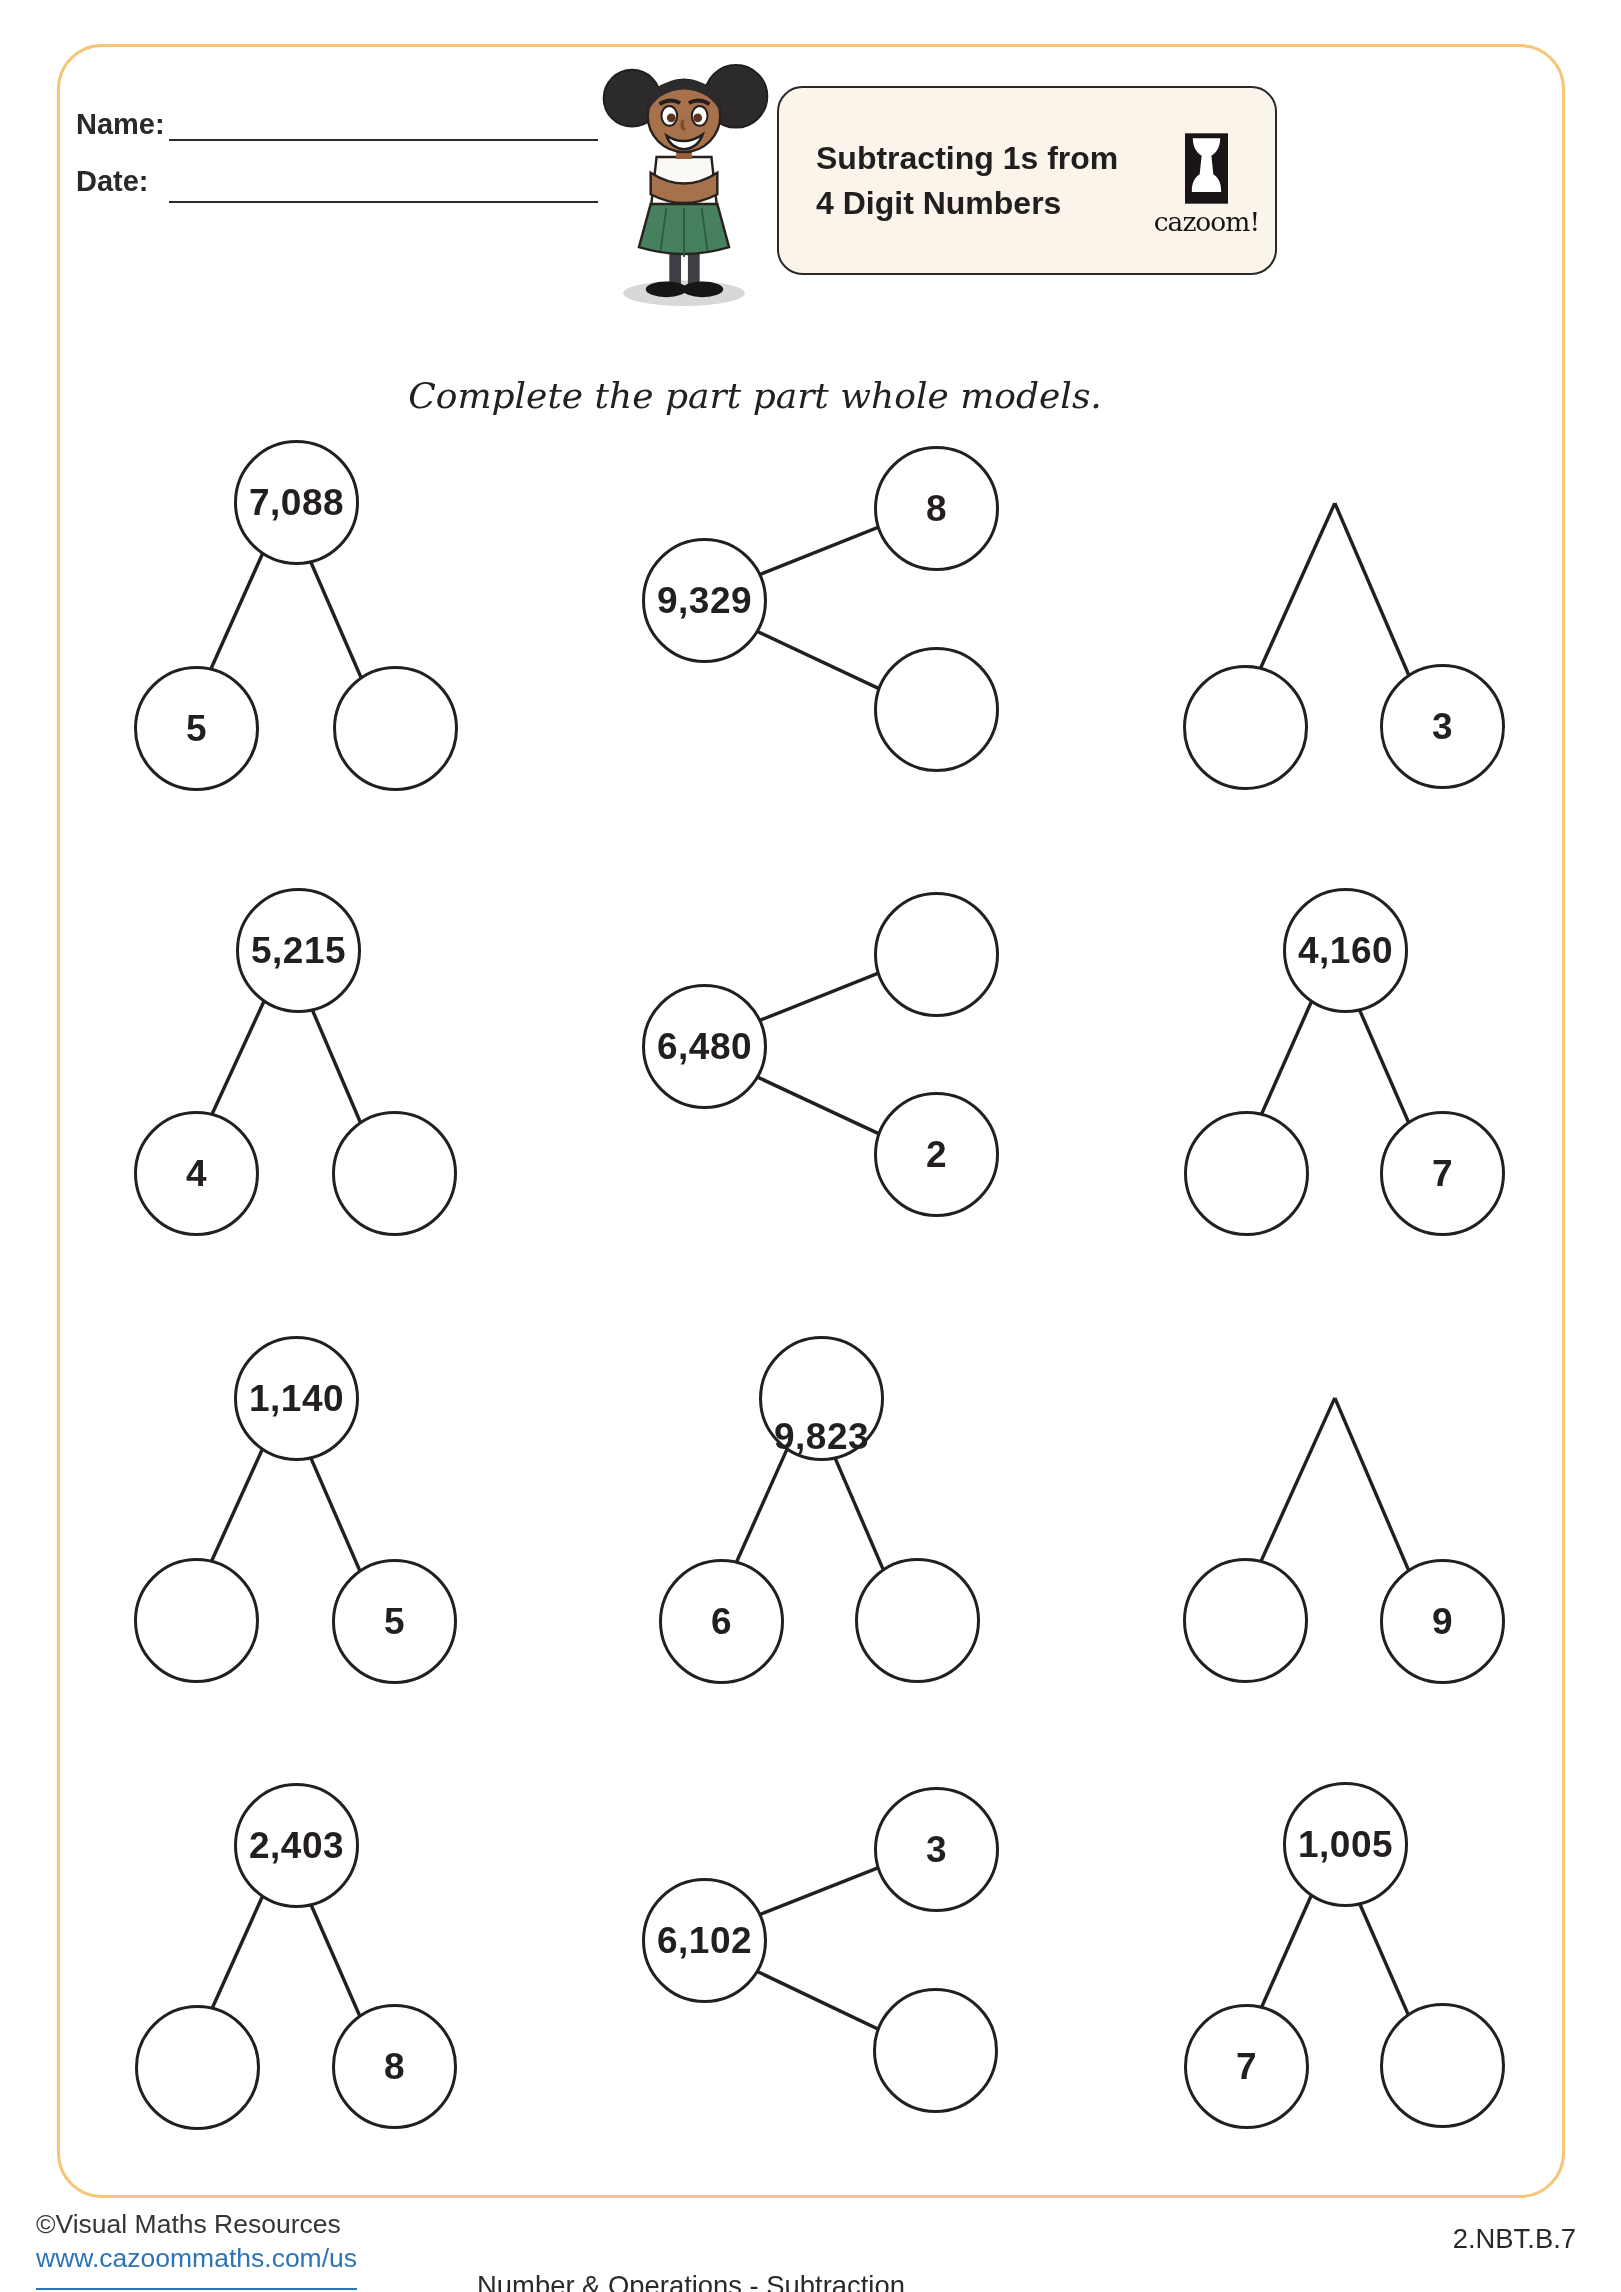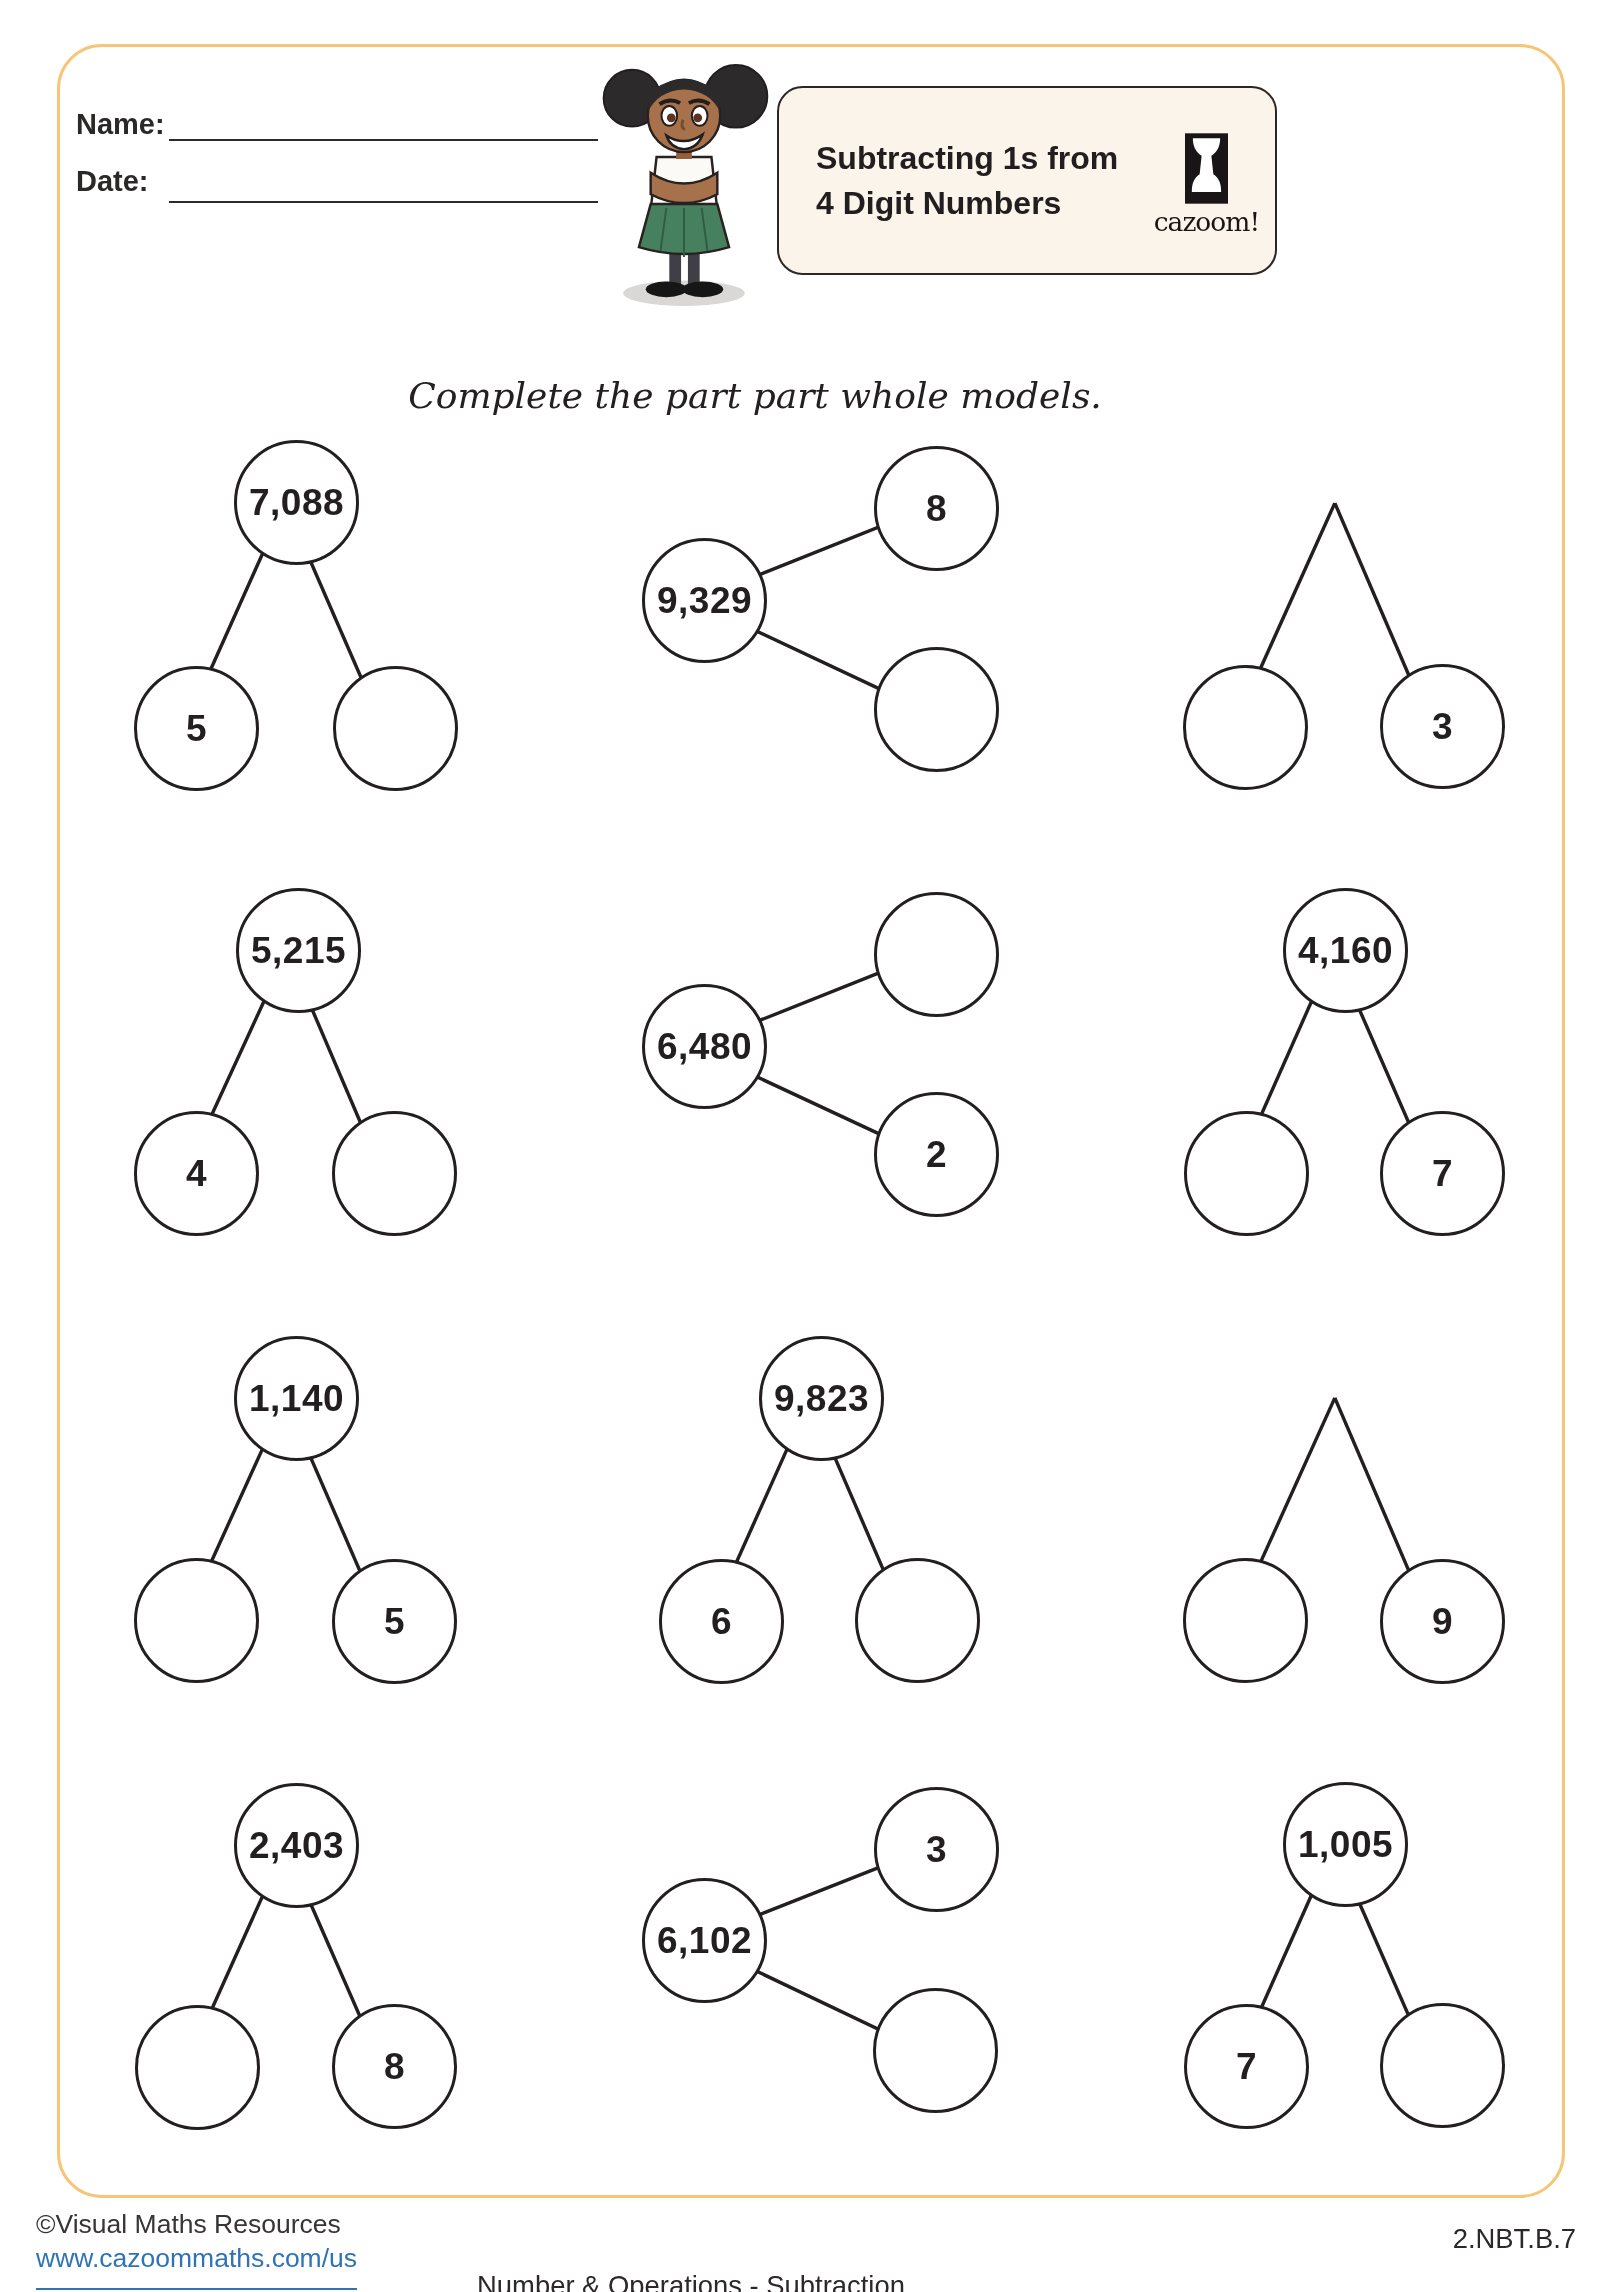--- a/index.html
+++ b/index.html
@@ -175,21 +175,21 @@
     </div>
     <div class="node-circle" style="left: 222px; top: 1336px;">
       <span>1,140</span>
     </div>
     <div class="node-circle" style="left: 122px; top: 1558px;">
       <span></span>
     </div>
     <div class="node-circle" style="left: 320px; top: 1559px;">
       <span>5</span>
     </div>
-    <div class="node-circle" style="left: 747px; top: 1336px;">
+    <div class="node-circle" style="left: 747px; top: 1336px; align-items: flex-end;">
       <span>9,823</span>
     </div>
     <div class="node-circle" style="left: 647px; top: 1559px;">
       <span>6</span>
     </div>
     <div class="node-circle" style="left: 843px; top: 1558px;">
       <span></span>
     </div>
     <div class="node-circle" style="left: 1171px; top: 1558px;">
       <span></span>

